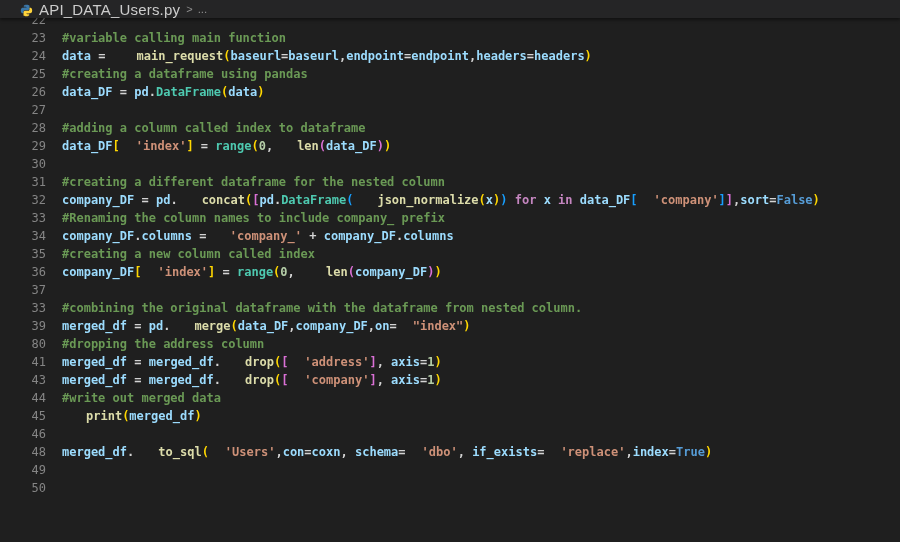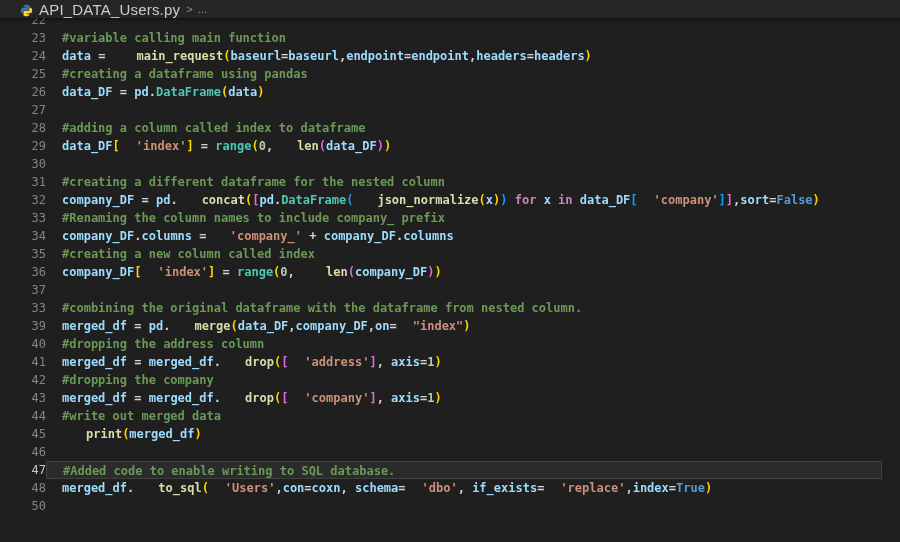--- a/index.html
+++ b/index.html
@@ -88,26 +88,25 @@
         <div class="line"><span class="ln">30</span><span class="code"></span></div>
         <div class="line"><span class="ln">31</span><span class="code"><span class="tk-com">#creating a different dataframe for the nested column</span></span></div>
         <div class="line"><span class="ln">32</span><span class="code"><span class="tk-v">company_DF</span><span class="tk-o"> = </span><span class="tk-v">pd</span><span class="tk-o">.</span><span class="tk-f">concat</span><span class="tk-b1">(</span><span class="tk-b2">[</span><span class="tk-v">pd</span><span class="tk-o">.</span><span class="tk-cl">DataFrame</span><span class="tk-b3">(</span><span class="tk-f">json_normalize</span><span class="tk-b1">(</span><span class="tk-v">x</span><span class="tk-b1">)</span><span class="tk-b3">)</span><span class="tk-k"> for </span><span class="tk-v">x</span><span class="tk-k"> in </span><span class="tk-v">data_DF</span><span class="tk-b3">[</span><span class="tk-s">'company'</span><span class="tk-b3">]</span><span class="tk-b2">]</span><span class="tk-o">,</span><span class="tk-v">sort</span><span class="tk-o">=</span><span class="tk-c1">False</span><span class="tk-b1">)</span></span></div>
         <div class="line"><span class="ln">33</span><span class="code"><span class="tk-com">#Renaming the column names to include company_ prefix</span></span></div>
         <div class="line"><span class="ln">34</span><span class="code"><span class="tk-v">company_DF</span><span class="tk-o">.</span><span class="tk-v">columns</span><span class="tk-o"> = </span><span class="tk-s">'company_'</span><span class="tk-o"> + </span><span class="tk-v">company_DF</span><span class="tk-o">.</span><span class="tk-v">columns</span></span></div>
         <div class="line"><span class="ln">35</span><span class="code"><span class="tk-com">#creating a new column called index</span></span></div>
         <div class="line"><span class="ln">36</span><span class="code"><span class="tk-v">company_DF</span><span class="tk-b1">[</span><span class="tk-s">'index'</span><span class="tk-b1">]</span><span class="tk-o"> = </span><span class="tk-cl">range</span><span class="tk-b1">(</span><span class="tk-n">0</span><span class="tk-o">, </span><span class="tk-f">len</span><span class="tk-b2">(</span><span class="tk-v">company_DF</span><span class="tk-b2">)</span><span class="tk-b1">)</span></span></div>
         <div class="line"><span class="ln">37</span><span class="code"></span></div>
         <div class="line"><span class="ln">33</span><span class="code"><span class="tk-com">#combining the original dataframe with the dataframe from nested column.</span></span></div>
         <div class="line"><span class="ln">39</span><span class="code"><span class="tk-v">merged_df</span><span class="tk-o"> = </span><span class="tk-v">pd</span><span class="tk-o">.</span><span class="tk-f">merge</span><span class="tk-b1">(</span><span class="tk-v">data_DF</span><span class="tk-o">,</span><span class="tk-v">company_DF</span><span class="tk-o">,</span><span class="tk-v">on</span><span class="tk-o">=</span><span class="tk-s">"index"</span><span class="tk-b1">)</span></span></div>
-        <div class="line"><span class="ln">40</span><span class="code"><span class="tk-com">#dropping the address column</span></span></div>
+        <div class="line"><span class="ln">80</span><span class="code"><span class="tk-com">#dropping the address column</span></span></div>
         <div class="line"><span class="ln">41</span><span class="code"><span class="tk-v">merged_df</span><span class="tk-o"> = </span><span class="tk-v">merged_df</span><span class="tk-o">.</span><span class="tk-f">drop</span><span class="tk-b1">(</span><span class="tk-b2">[</span><span class="tk-s">'address'</span><span class="tk-b2">]</span><span class="tk-o">, </span><span class="tk-v">axis</span><span class="tk-o">=</span><span class="tk-n">1</span><span class="tk-b1">)</span></span></div>
-        <div class="line"><span class="ln">42</span><span class="code"><span class="tk-com">#dropping the company</span></span></div>
         <div class="line"><span class="ln">43</span><span class="code"><span class="tk-v">merged_df</span><span class="tk-o"> = </span><span class="tk-v">merged_df</span><span class="tk-o">.</span><span class="tk-f">drop</span><span class="tk-b1">(</span><span class="tk-b2">[</span><span class="tk-s">'company'</span><span class="tk-b2">]</span><span class="tk-o">, </span><span class="tk-v">axis</span><span class="tk-o">=</span><span class="tk-n">1</span><span class="tk-b1">)</span></span></div>
         <div class="line"><span class="ln">44</span><span class="code"><span class="tk-com">#write out merged data</span></span></div>
         <div class="line"><span class="ln">45</span><span class="code"><span class="tk-f">print</span><span class="tk-b1">(</span><span class="tk-v">merged_df</span><span class="tk-b1">)</span></span></div>
         <div class="line"><span class="ln">46</span><span class="code"></span></div>
-        <div class="line active"><span class="ln">47</span><span class="code"><span class="tk-com">#Added code to enable writing to SQL database.</span></span></div>
         <div class="line"><span class="ln">48</span><span class="code"><span class="tk-v">merged_df</span><span class="tk-o">.</span><span class="tk-f">to_sql</span><span class="tk-b1">(</span><span class="tk-s">'Users'</span><span class="tk-o">,</span><span class="tk-v">con</span><span class="tk-o">=</span><span class="tk-v">coxn</span><span class="tk-o">, </span><span class="tk-v">schema</span><span class="tk-o">=</span><span class="tk-s">'dbo'</span><span class="tk-o">, </span><span class="tk-v">if_exists</span><span class="tk-o">=</span><span class="tk-s">'replace'</span><span class="tk-o">,</span><span class="tk-v">index</span><span class="tk-o">=</span><span class="tk-c1">True</span><span class="tk-b1">)</span></span></div>
+        <div class="line"><span class="ln">49</span><span class="code"></span></div>
         <div class="line"><span class="ln">50</span><span class="code"></span></div>
       </div>
   </div>
 
 </div>
 
 </body></html>

